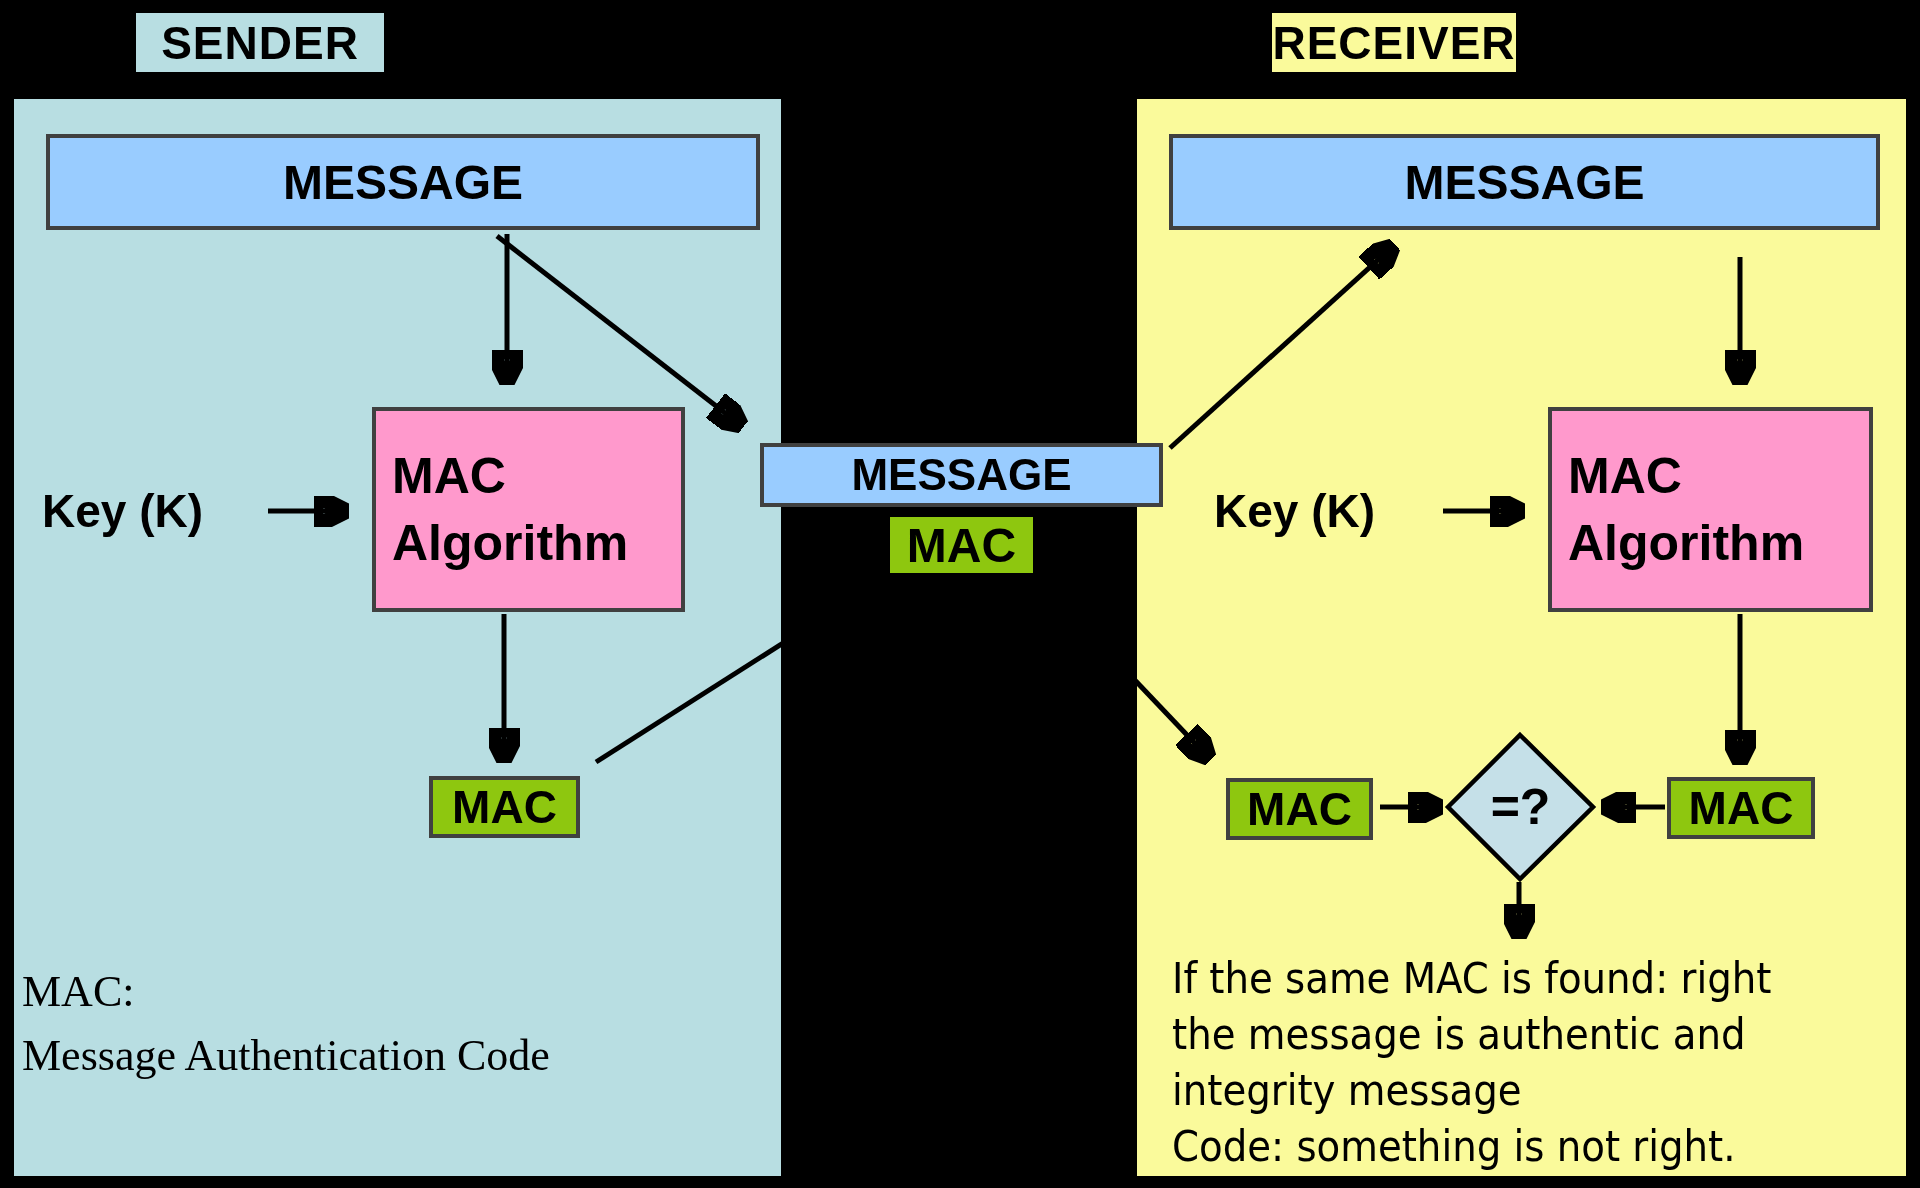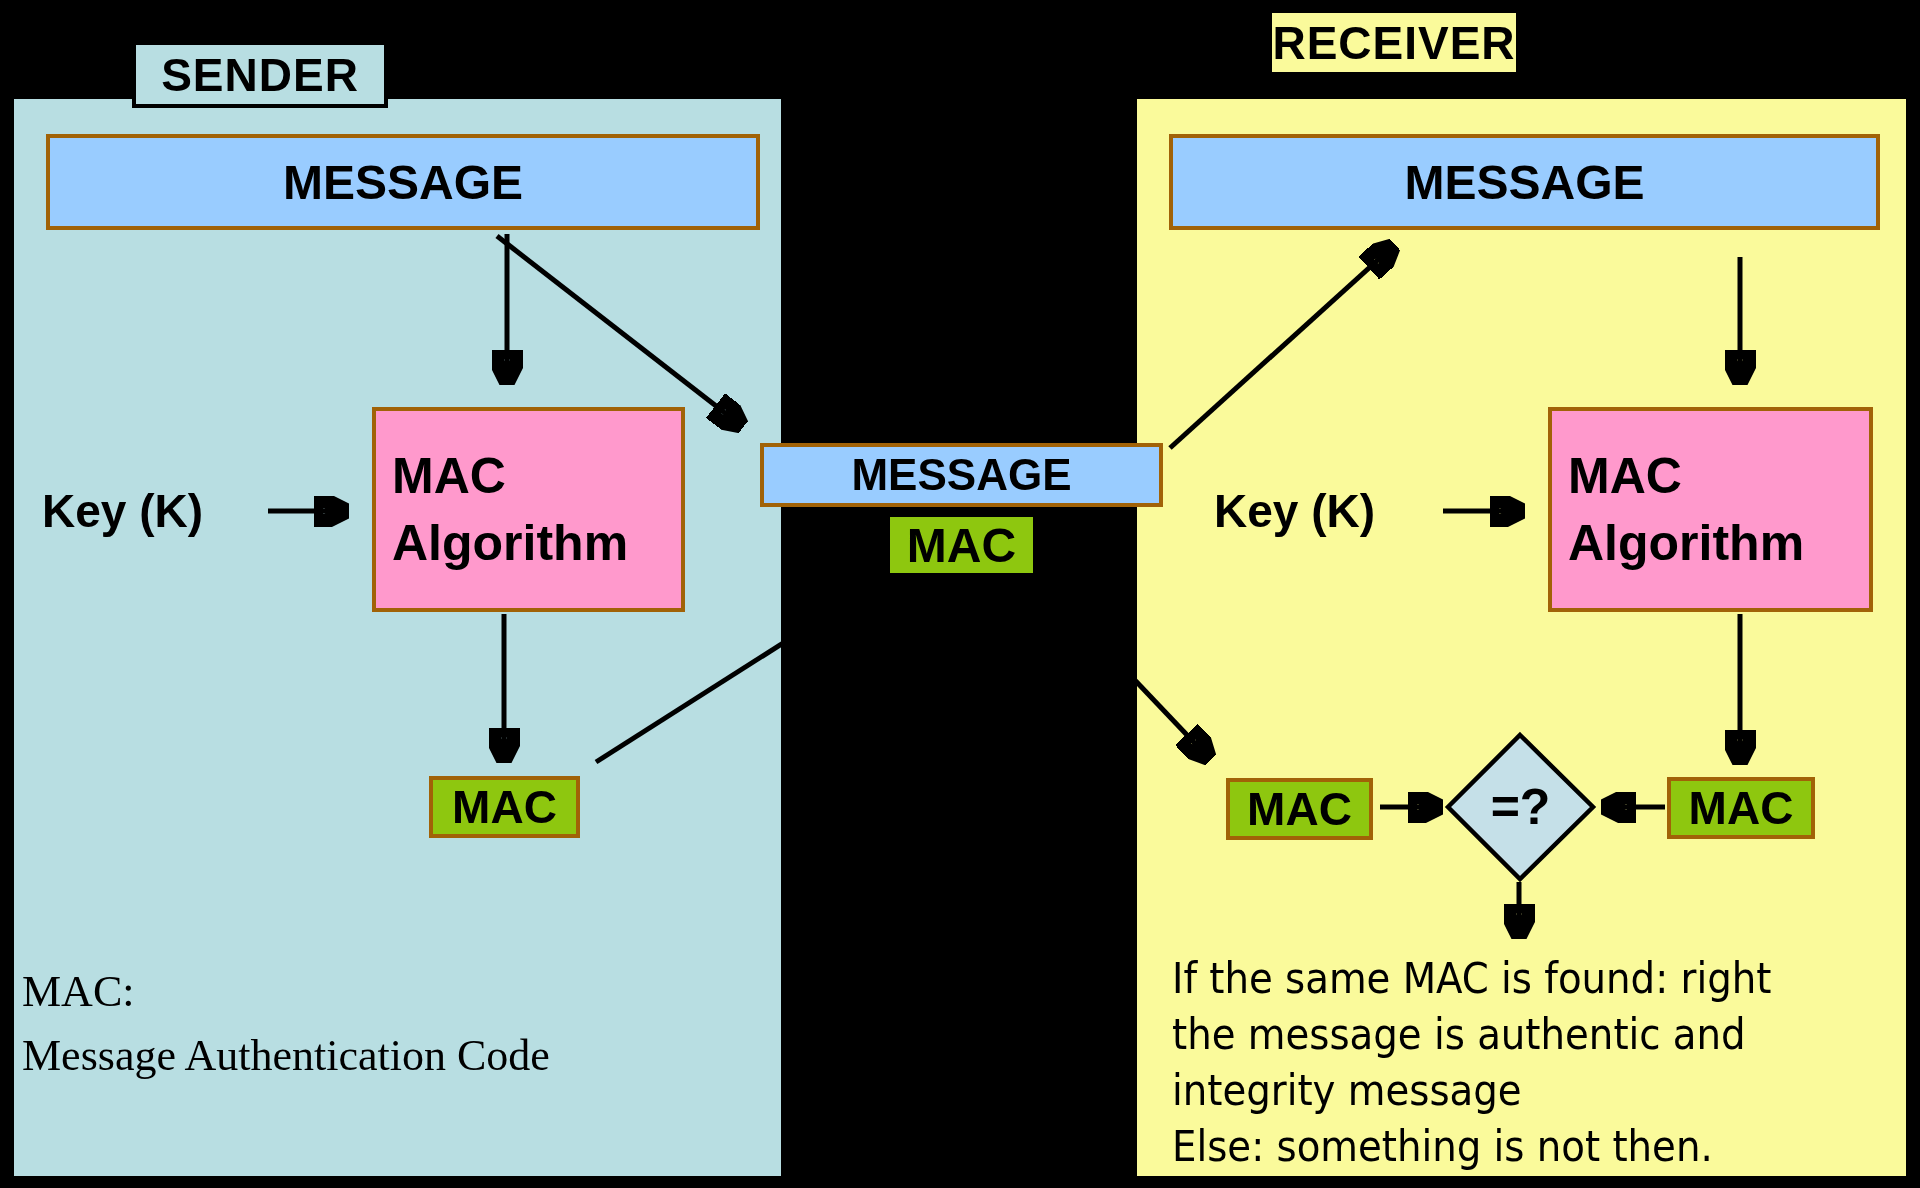--- a/index.html
+++ b/index.html
@@ -14,24 +14,24 @@
     color:#000;
   }
   .panel{position:absolute; border:4px solid #000; box-sizing:border-box;}
   .panel.sender{left:10px; top:95px; width:775px; height:1085px; background:var(--c-teal);}
   .panel.receiver{left:1133px; top:95px; width:777px; height:1085px; background:var(--c-yellow);}
   .hdr{
     position:absolute; border:4px solid #000; box-sizing:border-box;
     display:flex; align-items:center; justify-content:center;
     font-weight:bold; font-size:46px; letter-spacing:1px;
   }
-  .hdr.sender-h{left:132px; top:9px; width:256px; height:67px; background:var(--c-teal);margin-top:32px;}
+  .hdr.sender-h{left:132px; top:9px; width:256px; height:67px; background:var(--c-teal);}
   .hdr.receiver-h{left:1243px; top:9px; width:252px; height:67px; background:var(--c-yellow);margin-left:25px;}
   .box{
-    position:absolute; box-sizing:border-box; border:4px solid #a16207;
+    position:absolute; box-sizing:border-box; border:4px solid #404040;
     display:flex; align-items:center; justify-content:center;
     font-weight:bold;
   }
   .msg{background:var(--c-blue); font-size:48px;}
   .msg.left{left:46px; top:134px; width:714px; height:96px;}
   .msg.right{left:1169px; top:134px; width:711px; height:96px;}
   .msg.center{left:760px; top:443px; width:403px; height:64px; font-size:44px;}
   .algo{
     background:var(--c-pink); font-size:50px; line-height:67px;
     flex-direction:column; align-items:flex-start; justify-content:center;
@@ -118,15 +118,15 @@
     <line x1="1380" y1="807" x2="1436" y2="807" marker-end="url(#ah)"></line>
     <line x1="1665" y1="807" x2="1608" y2="807" marker-end="url(#ah)"></line>
     <line x1="1519" y1="882" x2="1519" y2="932" marker-end="url(#ah)"></line>
     <polygon class="dmd" points="1520,735 1593,807 1520,879 1448,807"></polygon>
   </svg>
 
   <div class="cmp" style="z-index:6;">=?</div>
   <div class="result" style="z-index:6;"><span>If the same MAC is found: right</span>
 <span>the message is authentic and</span>
 <span>integrity message</span>
-<span>Else: something is not then.</span></div>
+<span>Code: something is not right.</span></div>
 
 </div>
 
 </body></html>

